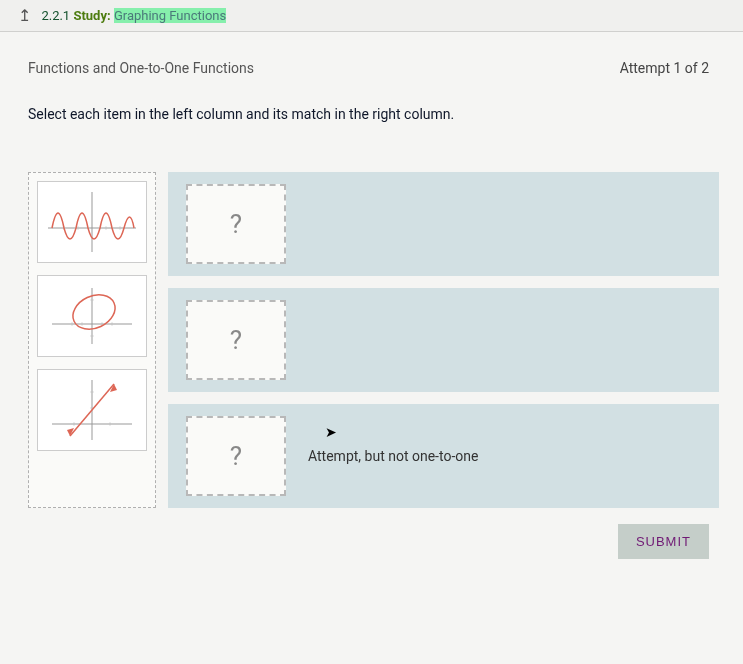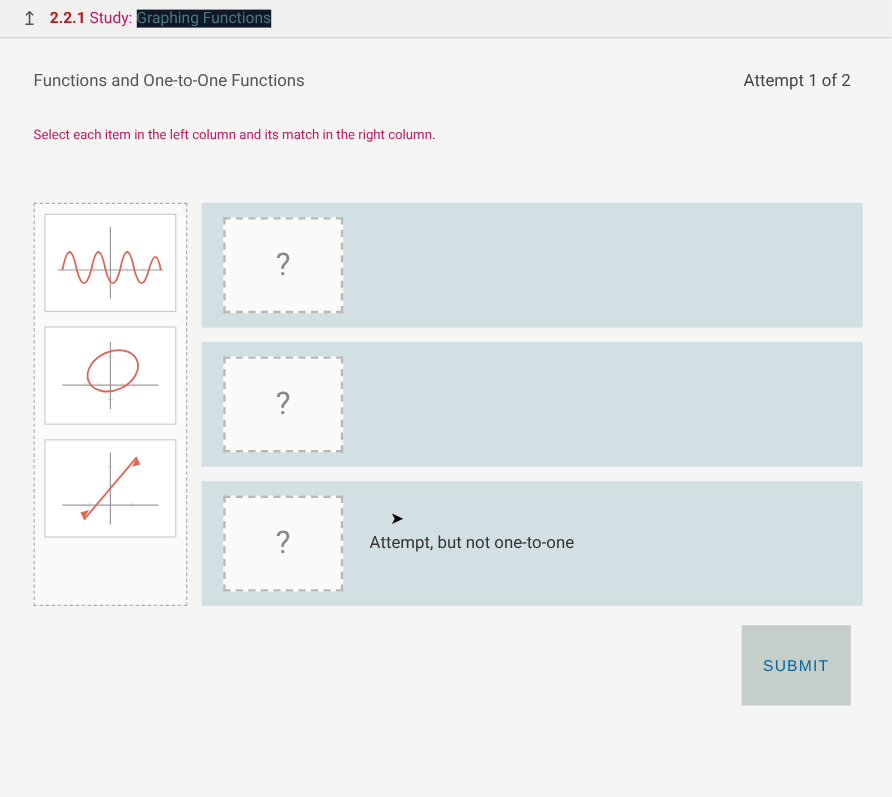--- a/index.html
+++ b/index.html
@@ -22,30 +22,30 @@
       align-items: center;
       gap: 10px;
       font-size: 13px;
     }
     .back-arrow {
       font-size: 16px;
       color: #555;
       cursor: pointer;
     }
     .breadcrumb-number {
-      color: #b91c1c;
+      color: #14532d;
+      font-weight: normal;
+    }
+    .breadcrumb-study {
       font-weight: bold;
-    }
-    .breadcrumb-study {
-      font-weight: normal;
-      color: #be185d;
+      color: #4d7c0f;
     }
     .breadcrumb-title {
       color: #4a7a7a;
-      background: #0f172a;
+      background: #86efac;
     }
     .content {
       padding: 10px 24px 10px 28px;
     }
     .snippet-line {
       font-size: 14px;
       color: #333;
       padding: 4px 0 10px 0;
     }
     .snippet-link {
@@ -70,22 +70,22 @@
       color: #555;
     }
     .question-title {
       color: #555;
     }
     .attempt {
       color: #444;
       padding-right: 10px;
     }
     .instructions {
-      font-size: 11px;
-      color: #be185d;
+      font-size: 14px;
+      color: #0f172a;
       padding-bottom: 30px;
     }
     .matching-area {
       display: flex;
       gap: 12px;
       padding-top: 20px;
     }
     .left-column {
       border: 1px dashed #b0b0b0;
       background: #fafaf8;
@@ -136,23 +136,23 @@
       color: #333;
       flex: 1;
     }
     .button-row {
       display: flex;
       justify-content: flex-end;
       padding: 16px 10px 0 0;
     }
     .submit-btn {
       background: #c5cec9;
-      color: #0369a1;
+      color: #701a75;
       border: none;
-      padding: 26px 18px;
+      padding: 10px 18px;
       font-size: 13px;
       letter-spacing: 1px;
       cursor: pointer;
     }
     .cursor-pointer {
       position: absolute;
       left: 325px;
       top: 424px;
       font-size: 14px;
       color: #000;

